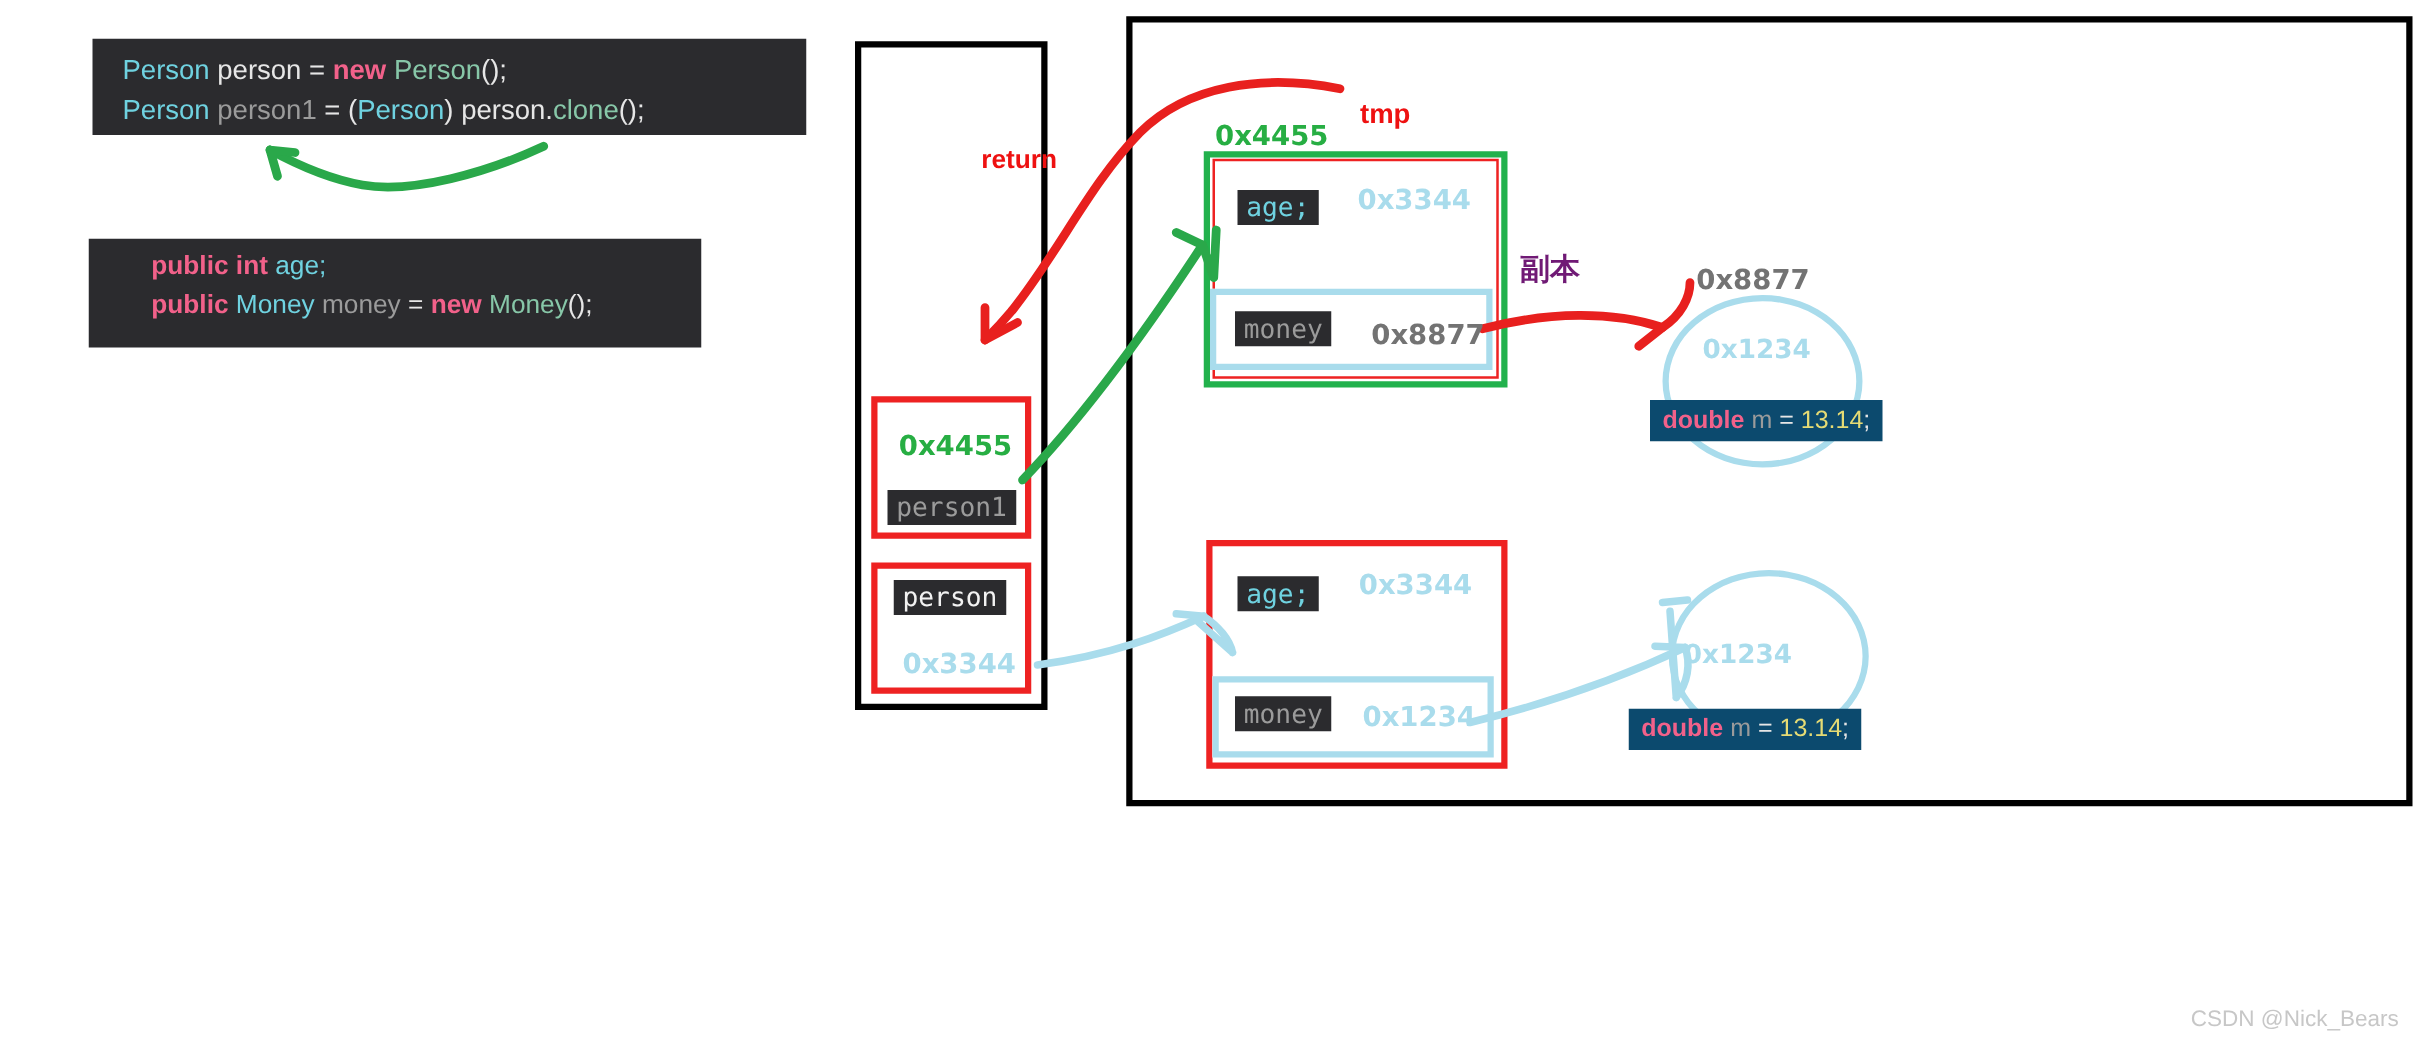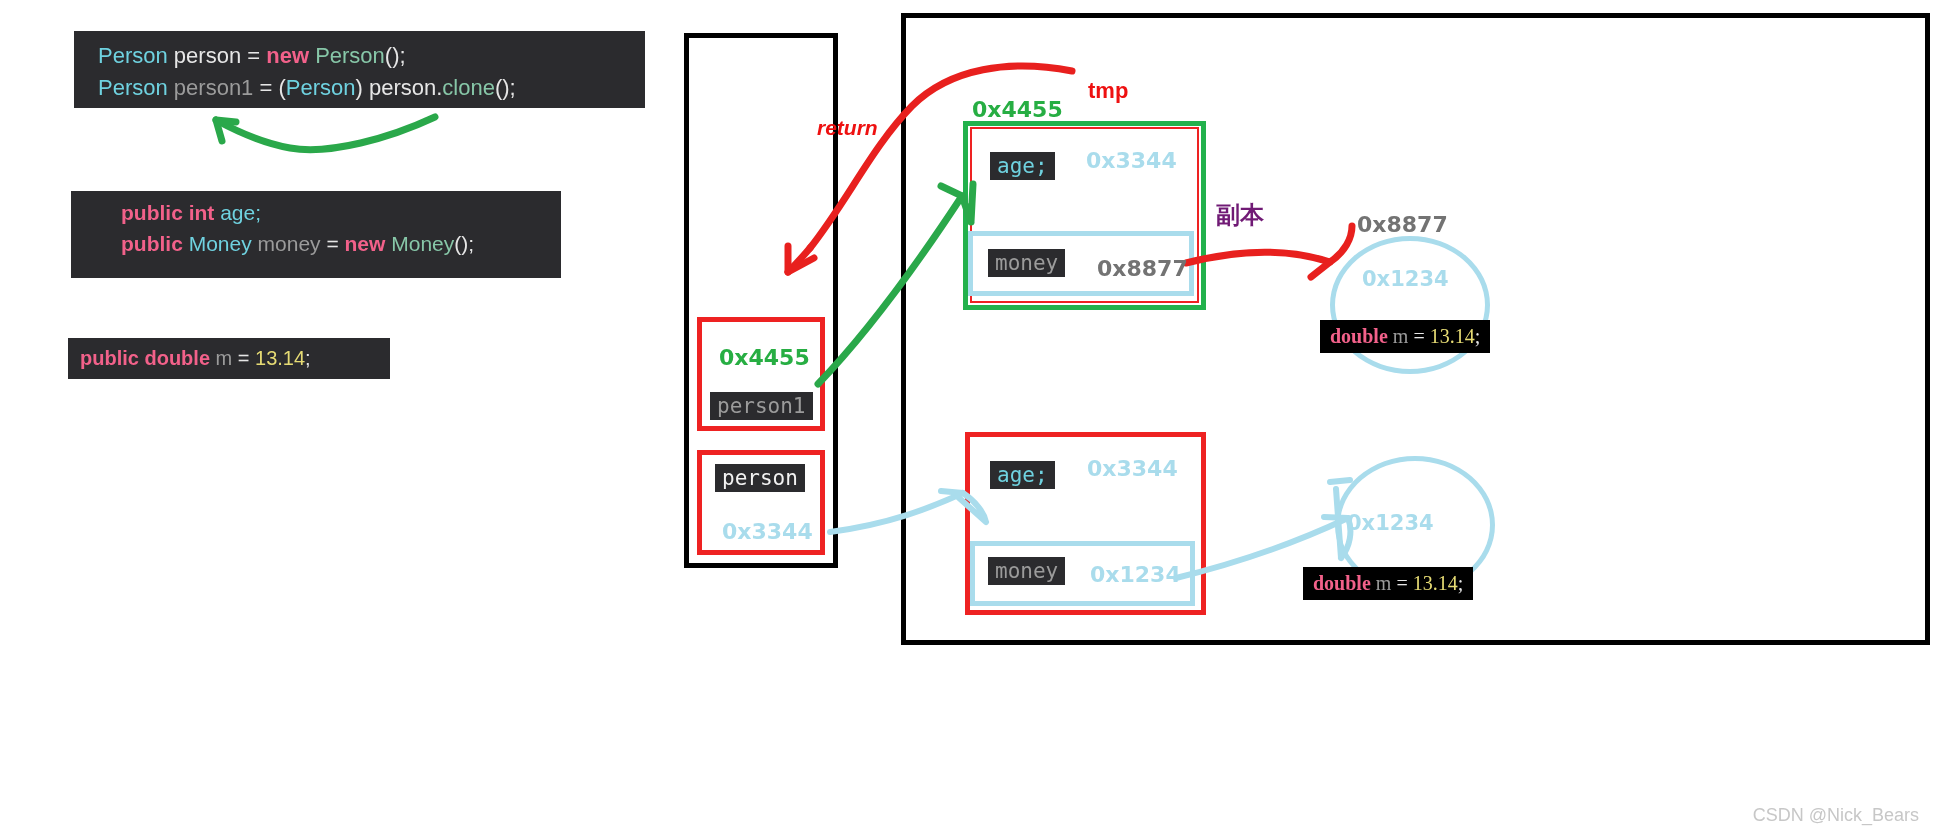--- a/index.html
+++ b/index.html
@@ -141,22 +141,22 @@
     border: 5px solid #a9dcec;
     border-radius: 50%;
     background: transparent;
     z-index: 3;
   }
   #circle-top    { left: 1330px; top: 236px; width: 160px; height: 138px; }
   #circle-bottom { left: 1335px; top: 456px; width: 160px; height: 138px; }
 
   .money-code {
     position: absolute;
-    background: #000000;
-    font-family: Liberation Serif, serif;
+    background: #0c4a6e;
+    font-family: Liberation Sans, sans-serif;
     font-size: 20px;
     padding: 5px 10px;
     white-space: nowrap;
     z-index: 6;
   }
   #money-code-top    { left: 1320px; top: 320px; }
   #money-code-bottom { left: 1303px; top: 567px; }
 
   .label-cn {
     position: absolute;
@@ -191,21 +191,20 @@
 </style>
 </head>
 <body>
 
 <div id="canvas">
 
   <div class="code-block" id="code-main"><span class="code-line"><span class="type">Person</span><span class="plain"> </span><span class="plain">person</span><span class="plain"> = </span><span class="kw">new</span><span class="plain"> </span><span class="typeg">Person</span><span class="plain">();</span></span><span class="code-line"><span class="type">Person</span><span class="plain"> </span><span class="var">person1</span><span class="plain"> = (</span><span class="type">Person</span><span class="plain">) </span><span class="plain">person</span><span class="plain">.</span><span class="typeg">clone</span><span class="plain">();</span></span></div>
 
   <div class="code-block" id="code-fields"><span class="code-line"><span class="kw">public</span><span class="plain"> </span><span class="kw">int</span><span class="plain"> </span><span class="type">age</span><span class="type">;</span></span><span class="code-line"><span class="kw">public</span><span class="plain"> </span><span class="type">Money</span><span class="plain"> </span><span class="var">money</span><span class="plain"> = </span><span class="kw">new</span><span class="plain"> </span><span class="typeg">Money</span><span class="plain">();</span></span></div>
 
-  <div class="code-block" id="code-money"><span class="code-line"><span class="kw">public</span><span class="plain"> </span><span class="kw">double</span><span class="plain"> </span><span class="var">m</span><span class="plain"> = </span><span class="num">13.14</span><span class="plain">;</span></span></div>
 
   <div class="frame-black" id="heap-frame"></div>
   <div class="frame-black" id="stack-frame"></div>
 
   <div class="stack-cell" id="stack-cell-person1"></div>
   <div class="pos addr addr-green" style="left:719px; top:345px; font-size:22px;">0x4455</div>
   <div class="pos" style="left:710px; top:392px; z-index:6;">
     <span class="chip chip-dim" style="font-size:21px;">person1</span>
   </div>
 
@@ -248,21 +247,21 @@
 
   <div class="money-circle" id="circle-top"></div>
   <div class="pos addr addr-red" style="left:1357px; top:212px; font-size:22px; z-index:7;">0x8877</div>
   <div class="pos addr addr-blue" style="left:1362px; top:267px; font-size:21px; z-index:7;">0x1234</div>
   <div class="money-code" id="money-code-top"><span class="kw">double</span><span class="plain"> </span><span class="var">m</span><span class="plain"> = </span><span class="num">13.14</span><span class="plain">;</span></div>
 
   <div class="money-circle" id="circle-bottom"></div>
   <div class="pos addr addr-blue" style="left:1347px; top:511px; font-size:21px; z-index:7;">0x1234</div>
   <div class="money-code" id="money-code-bottom"><span class="kw">double</span><span class="plain"> </span><span class="var">m</span><span class="plain"> = </span><span class="num">13.14</span><span class="plain">;</span></div>
 
-  <div class="label-return" style="left:817px; top:116px;font-style:italic;">return</div>
+  <div class="label-return" style="left:785px; top:116px;">return</div>
 
   <svg class="overlay" viewBox="0 0 1943 830">
 
     <g>
       <path d="M 435 117 C 390 138, 330 155, 290 148 C 262 143, 238 132, 216 120" stroke="#2aa84a" stroke-width="7" fill="none" stroke-linecap="round"></path>
       <path d="M 216 120 L 236 122 M 216 120 L 222 141" stroke="#2aa84a" stroke-width="7" fill="none" stroke-linecap="round"></path>
     </g>
 
     <g>
       <path d="M 1072 71 C 1010 59, 950 68, 912 106 C 872 147, 848 200, 810 248" stroke="#e8201e" stroke-width="7" fill="none" stroke-linecap="round"></path>

